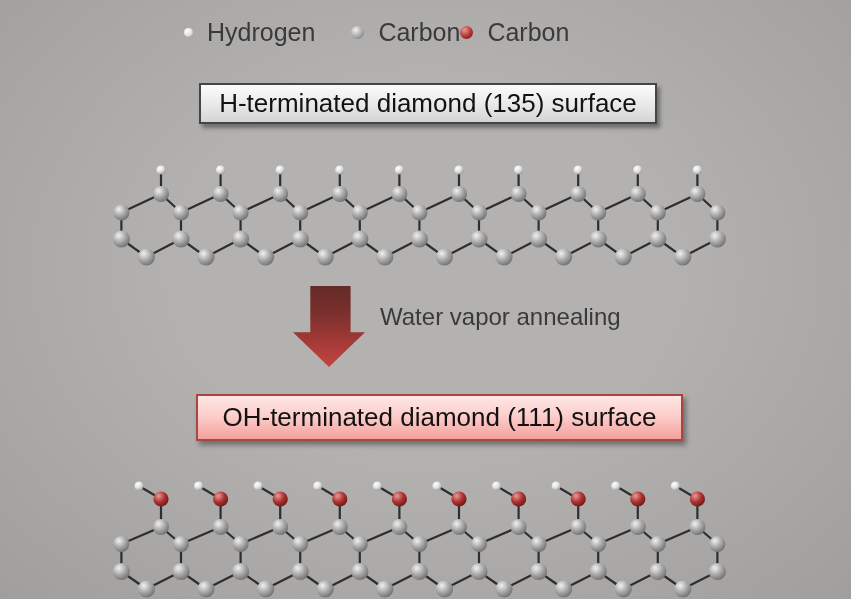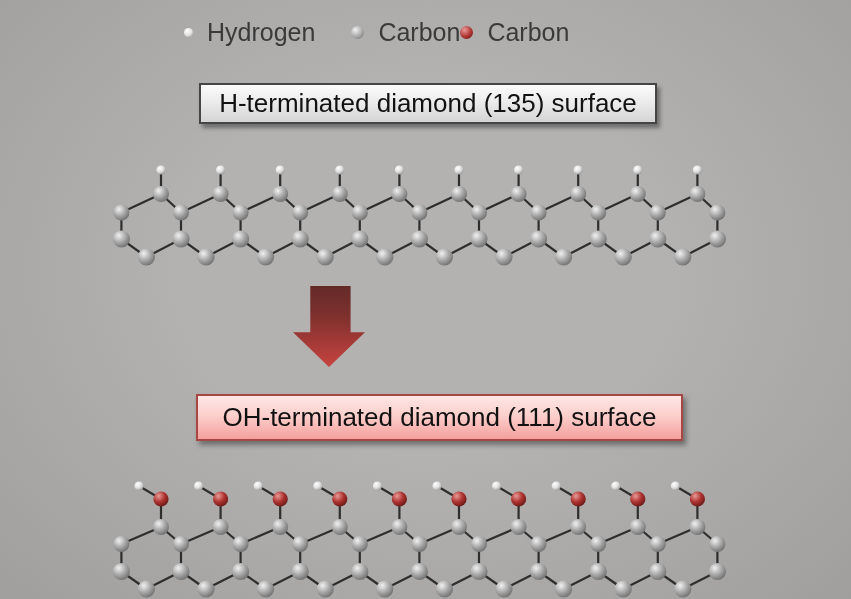--- a/index.html
+++ b/index.html
@@ -345,18 +345,19 @@
       <span class="sph sph-o"></span>
       <span>Carbon</span>
     </div>
   </div>
 
   <div class="title-box box-h">
     <span>H-terminated diamond (135) surface</span>
   </div>
 
   <div class="down-arrow"></div>
+  <div class="process-label">Water vapor annealing</div>
 
   <div class="title-box box-oh">
     <span>OH-terminated diamond (111) surface</span>
   </div>
 
 </div>
 
 </body></html>

